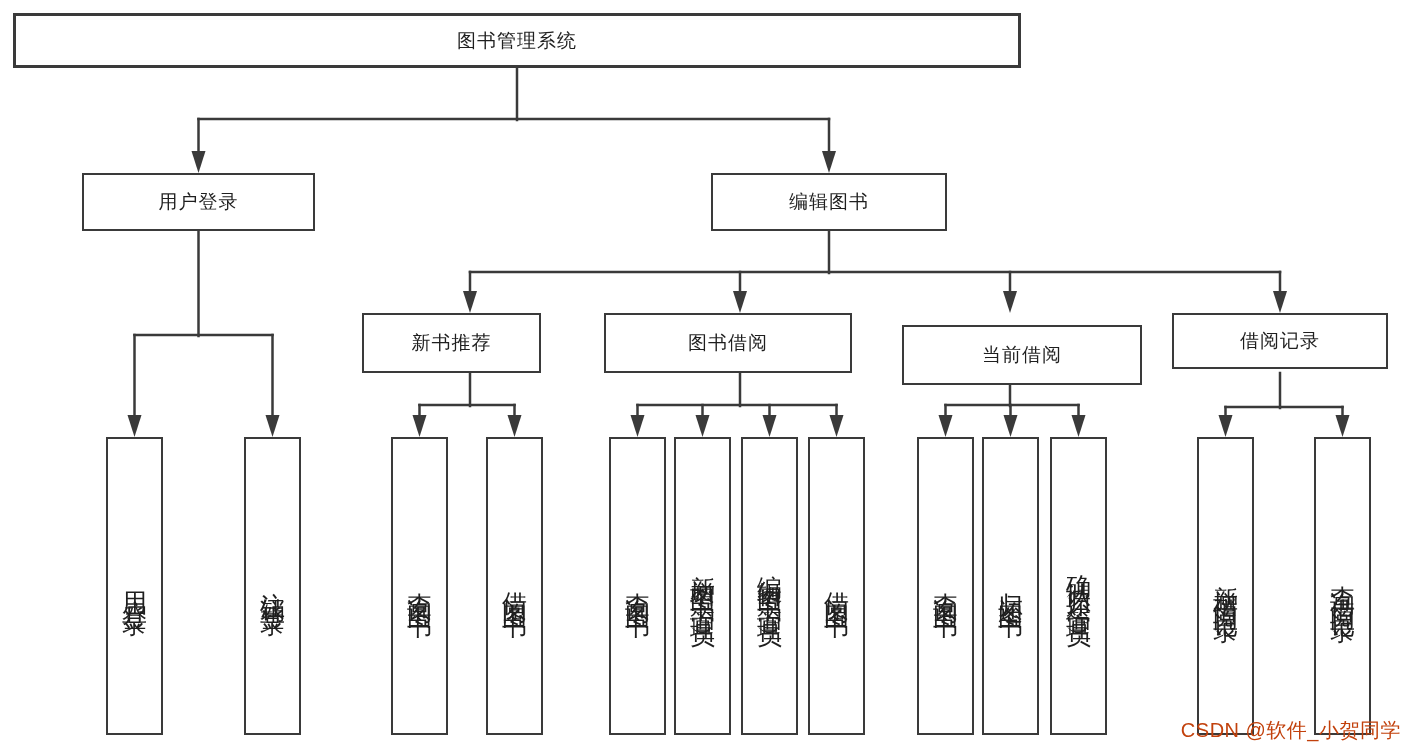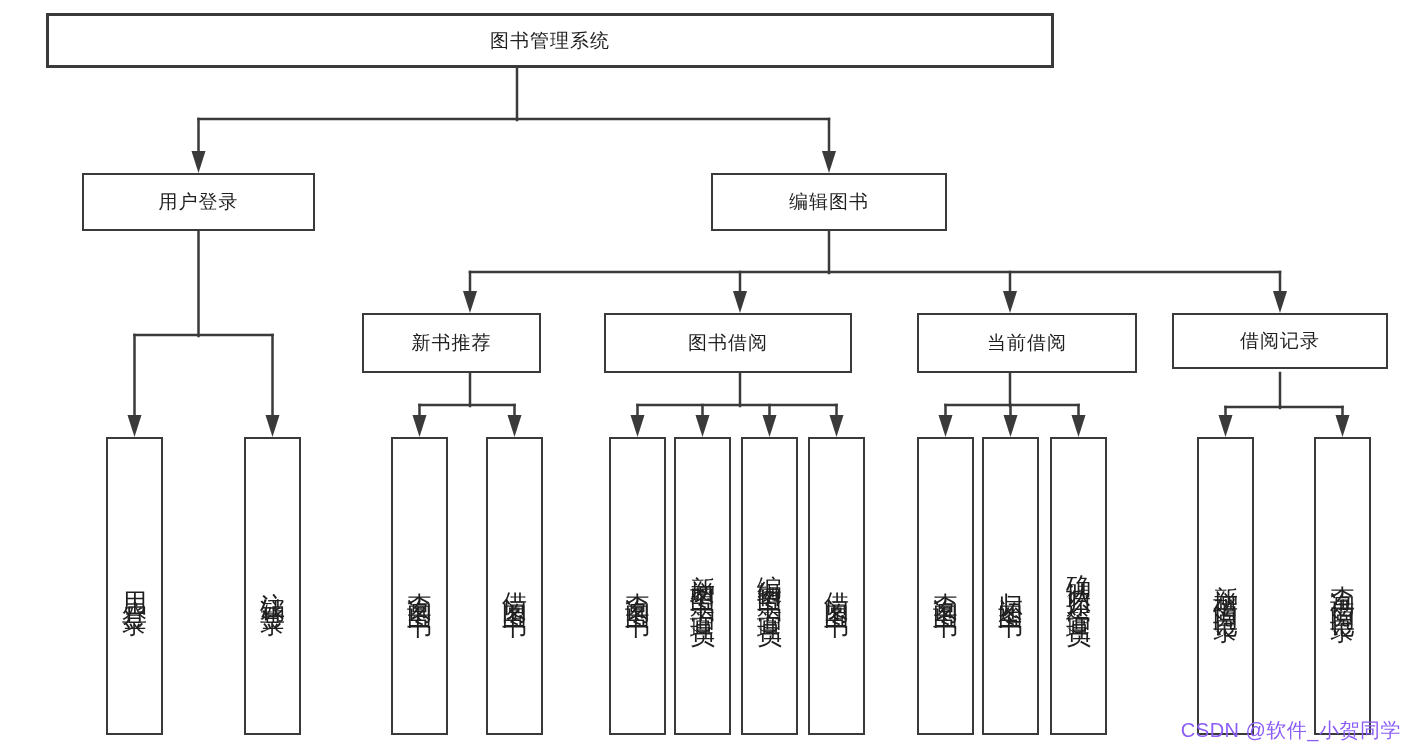--- a/index.html
+++ b/index.html
@@ -27,21 +27,21 @@
     border: 2.5px solid #3a3a3a;
     background: #ffffff;
     display: flex;
     align-items: center;
     justify-content: center;
     color: #1f1f1f;
     font-size: 19px;
     letter-spacing: 1px;
     z-index: 2;
   }
-  .node.root { border-width: 3px; margin-left: 33px; }
+  .node.root { border-width: 3px; }
   .vnode {
     position: absolute;
     box-sizing: border-box;
     border: 2.5px solid #3a3a3a;
     background: #ffffff;
     display: flex;
     align-items: center;
     justify-content: center;
     color: #1f1f1f;
     z-index: 2;
@@ -52,21 +52,21 @@
     font-size: 25px;
     letter-spacing: 7px;
     line-height: 1;
     white-space: nowrap;
   }
   .watermark {
     position: absolute;
     right: 4px;
     bottom: 3px;
     font-size: 20px;
-    color: #8b5cf6;
+    color: #c2410c;
     letter-spacing: 0.5px;
     z-index: 5;
     white-space: nowrap;
   }
 </style>
 </head>
 <body>
 
 <div id="canvas">
 
@@ -149,21 +149,21 @@
   <div class="node" style="left:711px; top:173px; width:236px; height:58px;">
     <span>编辑图书</span>
   </div>
 
   <div class="node" style="left:362px; top:313px; width:179px; height:60px;">
     <span>新书推荐</span>
   </div>
   <div class="node" style="left:604px; top:313px; width:248px; height:60px;">
     <span>图书借阅</span>
   </div>
-  <div class="node" style="left:902px; top:313px; width:220px; height:60px;margin-left:15px;">
+  <div class="node" style="left:902px; top:325px; width:240px; height:60px;">
     <span>当前借阅</span>
   </div>
   <div class="node" style="left:1172px; top:313px; width:216px; height:56px;">
     <span>借阅记录</span>
   </div>
 
   <div class="vnode" style="left:106px; top:437px; width:57px; height:298px;">
     <span class="vtext">用户登录</span>
   </div>
   <div class="vnode" style="left:244px; top:437px; width:57px; height:298px;">

